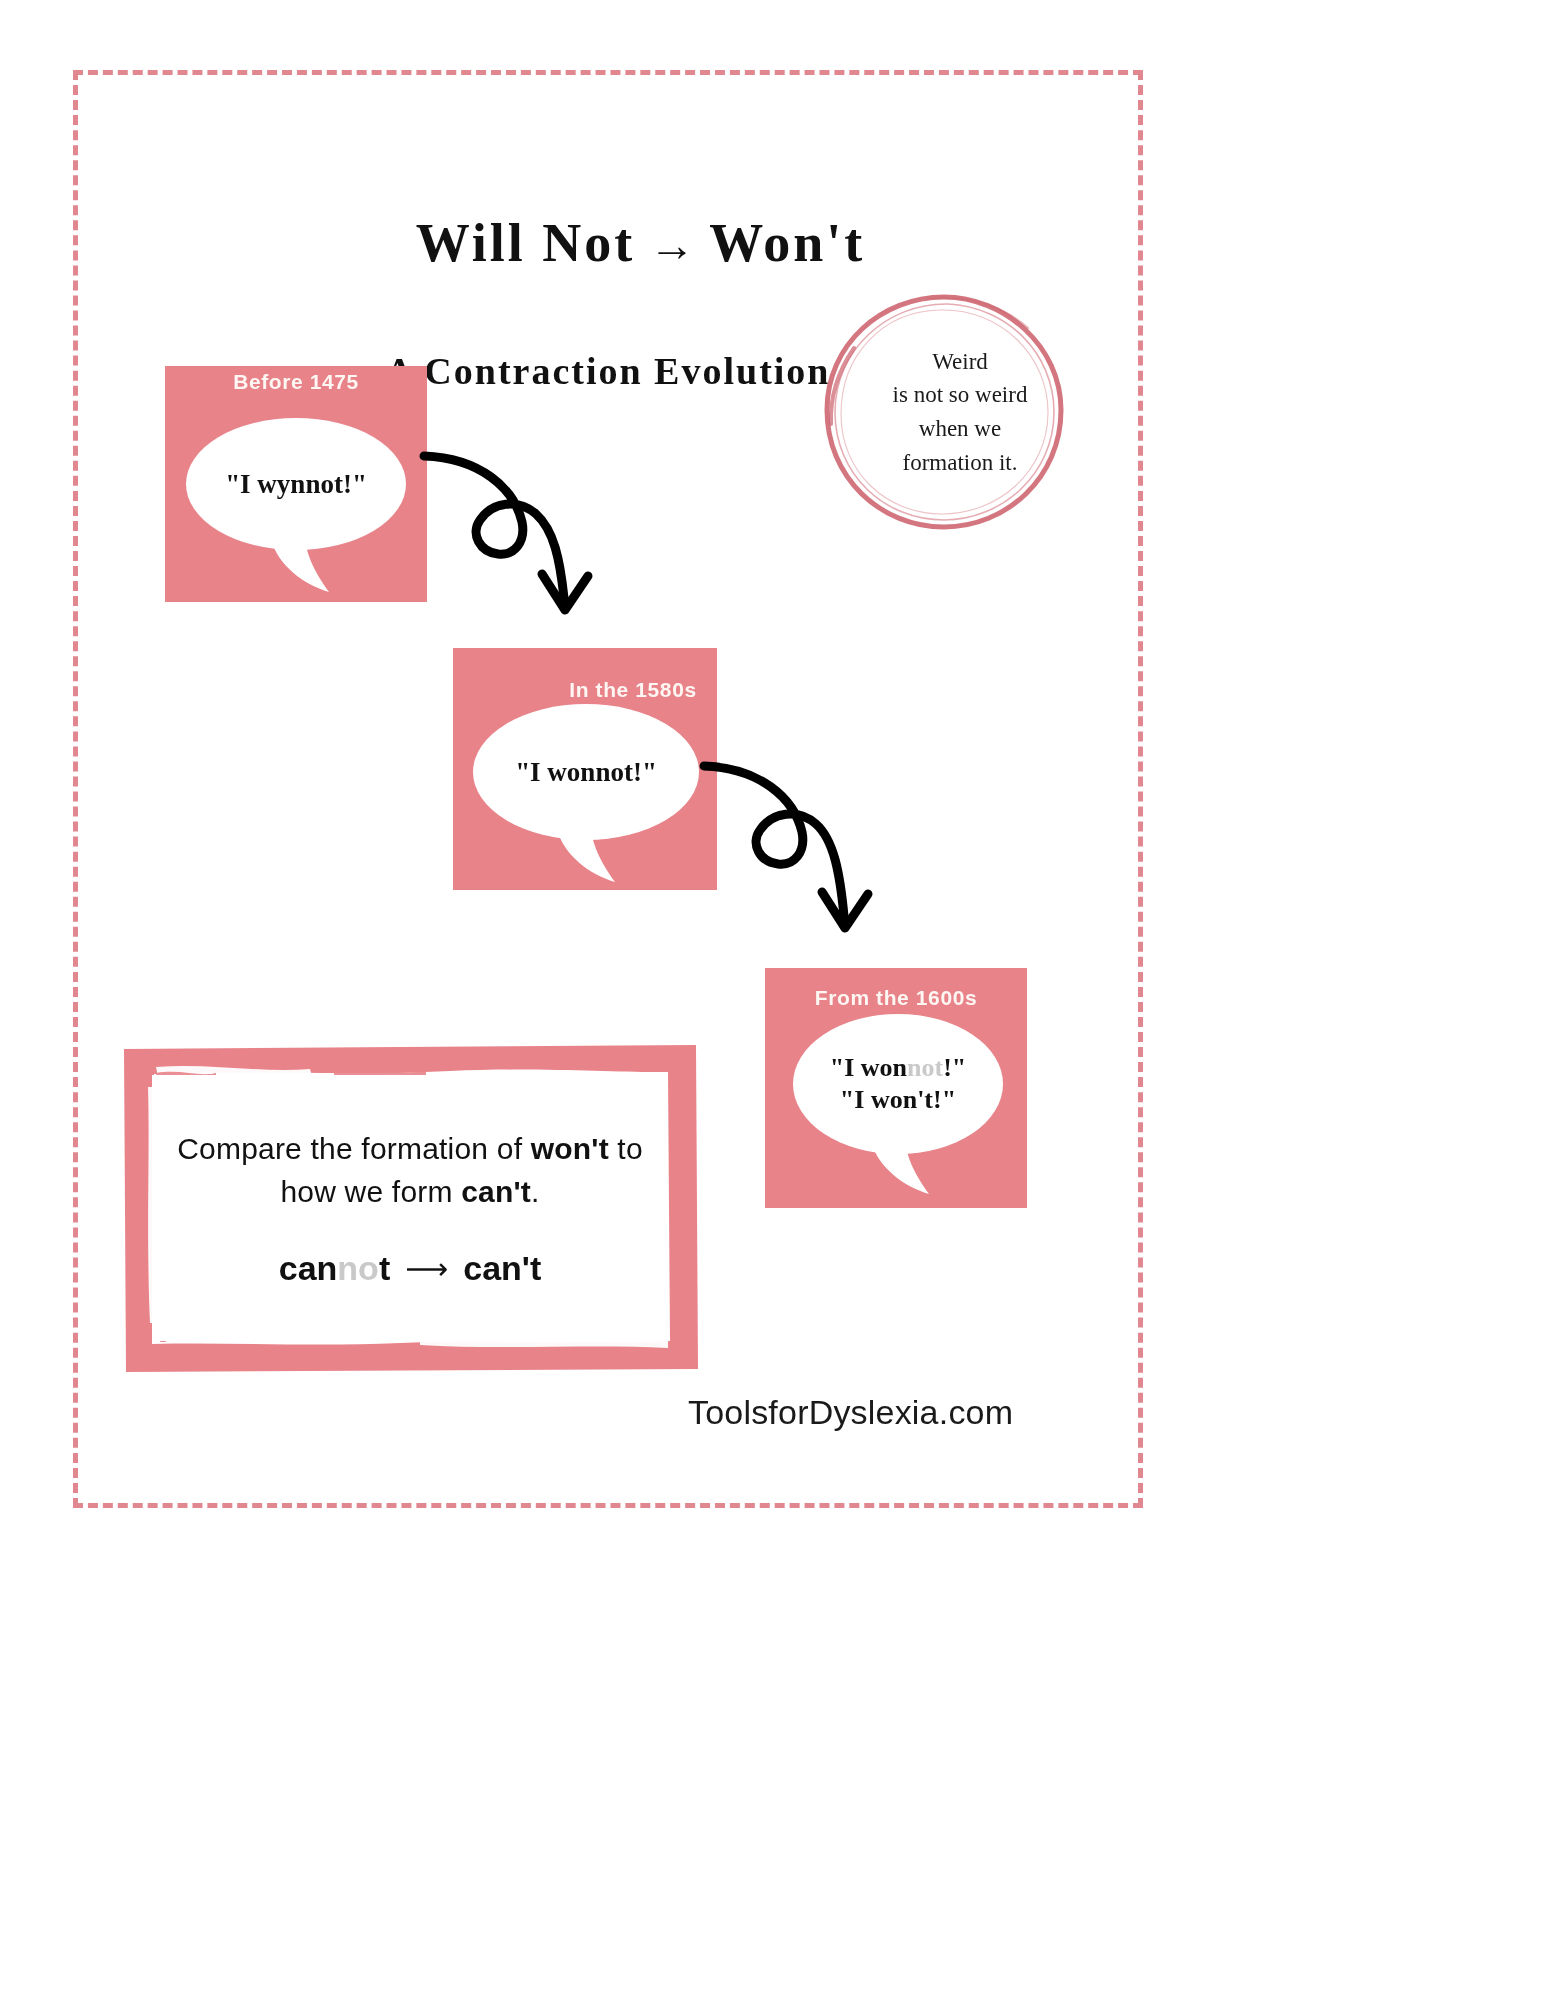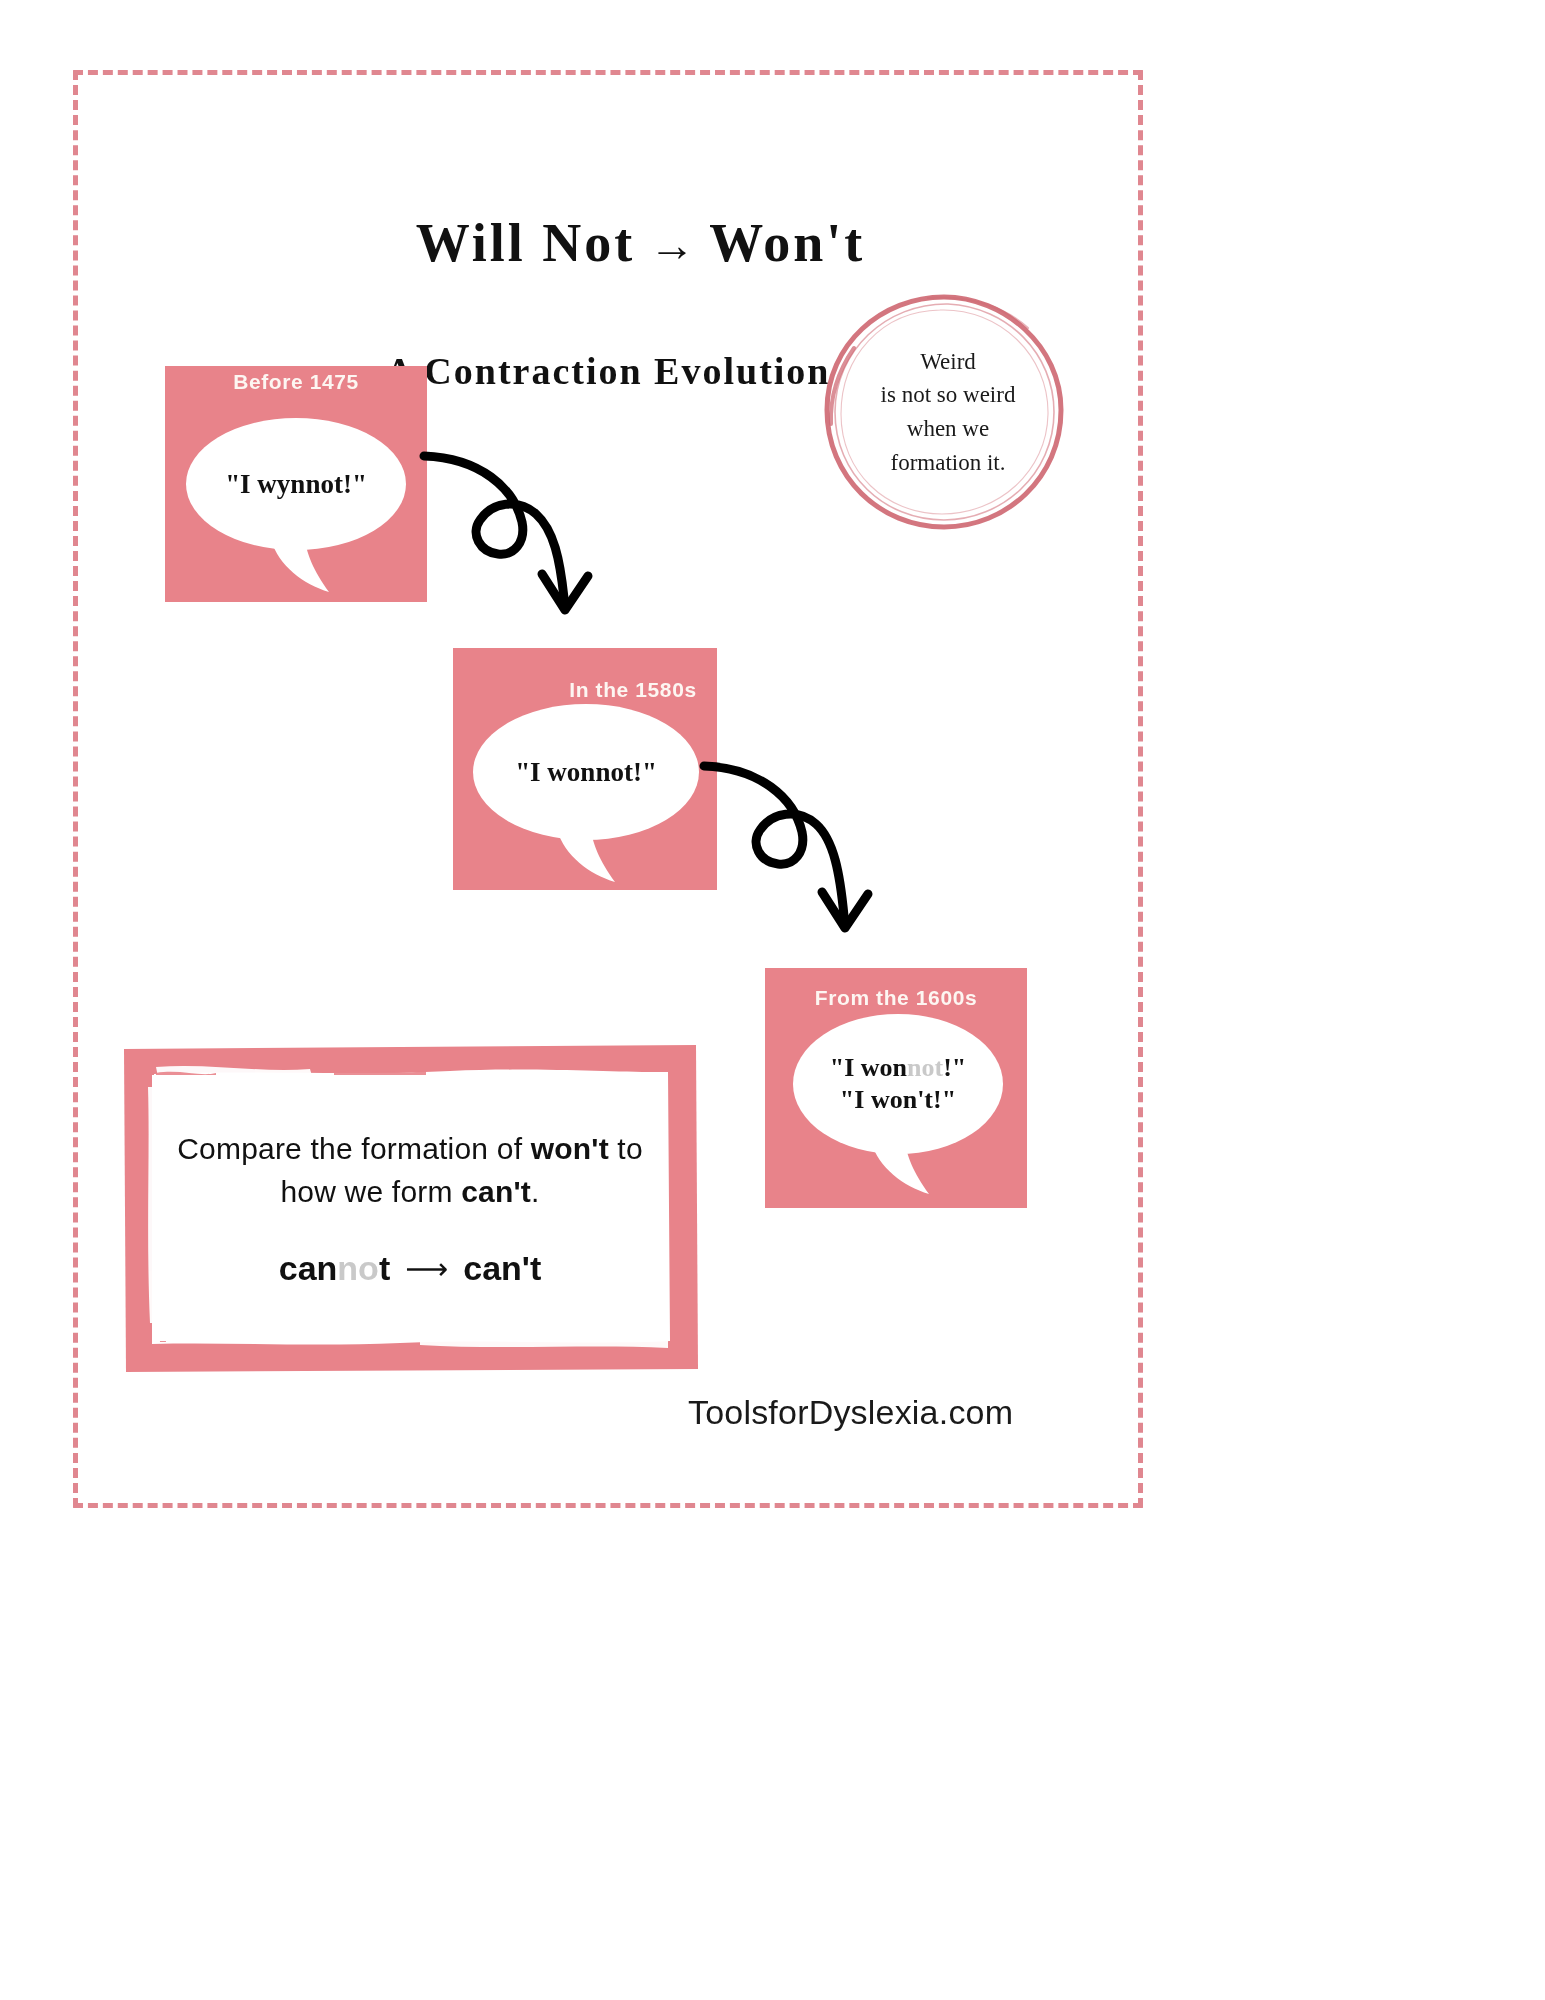--- a/index.html
+++ b/index.html
@@ -43,21 +43,21 @@
     margin-top:16px;
   }
 
   
   #stamp {
     position:absolute; left:818px; top:288px;
     width:252px; height:248px;
   }
   #stamp svg { position:absolute; left:0; top:0; }
   #stamp-text {
-    position:absolute; left:4px; top:0; width:252px; height:248px;
+    position:absolute; left:16px; top:0; width:252px; height:248px;
     display:flex; flex-direction:column; align-items:center; justify-content:center;
     font-family:"Liberation Serif", serif;
     font-size:23px; color:#1a1a1a; line-height:1.46;
     text-align:center; padding:0 18px;
   }
 
   
   .era-card {
     position:absolute;
     background:#e8838a;

